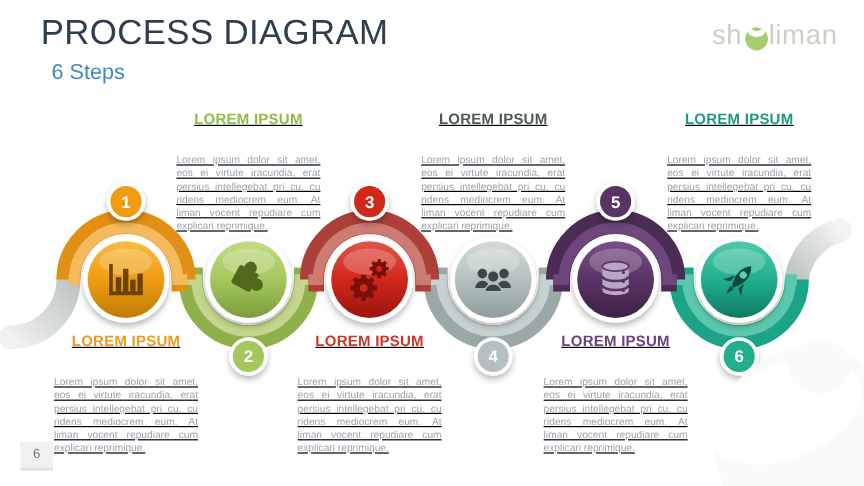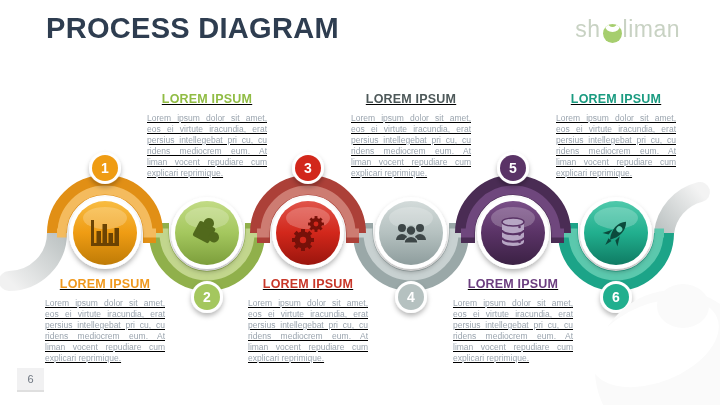--- a/index.html
+++ b/index.html
@@ -1,48 +1,49 @@
 <!DOCTYPE html>
 <html><head>
 <meta charset="utf-8">
 <style>
   html,body{margin:0;padding:0;background:#fff;}
   .slide{position:relative;width:720px;height:405px;background:#ffffff;overflow:hidden;
          font-family:"Liberation Sans",sans-serif;}
-  .title{position:absolute;left:46px;top:12px;font-size:29px;font-weight:700;color:#2E3D50;letter-spacing:.3px;}
+  .title{position:absolute;left:34px;top:12px;font-size:29px;font-weight:400;color:#2E3D50;letter-spacing:.3px;}
   .subtitle{position:absolute;left:43px;top:50px;font-size:18px;color:#3F87C5;}
-  .logo{position:absolute;top:16px;right:40px;display:flex;align-items:flex-end;font-size:23px;color:#C8D2C3;letter-spacing:.5px;}
+  .logo{position:absolute;top:16px;right:22px;display:flex;align-items:center;font-size:23px;color:#C8D2C3;letter-spacing:.5px;}
   .logo-o{display:inline-block;width:19px;height:19px;border-radius:50%;background:#A6CE6E;position:relative;margin:6px 1px 0 2px;overflow:hidden;}
   .logo-o::before{content:'';position:absolute;left:2px;top:-4px;width:15px;height:12px;background:#fff;border-radius:50%;}
   .logo-o::after{content:'';position:absolute;left:5px;top:-5px;width:9px;height:8px;background:#A6CE6E;border-radius:50%;}
   .ribbon{position:absolute;left:0;top:0;}
   .arc{fill:none;stroke-width:20;}
   .arcIn{fill:none;stroke-width:9;}
   .endcap{fill:none;stroke-width:20;stroke-linecap:round;}
   .disc{fill:#fff;filter:url(#ds);}
   .badge-ring{fill:#fff;filter:url(#ds);}
   svg text{font:700 14px "Liberation Sans",sans-serif;fill:#fff;text-anchor:middle;}
   .tb{position:absolute;width:120px;text-align:center;text-decoration:underline;}
   .tb .h{font-size:12.5px;font-weight:700;letter-spacing:.2px;}
-  .tb .b{margin-top:7px;font-size:8.5px;line-height:11px;color:#9AA4AE;text-align:justify;}
+  .tb .b{margin-top:22px;font-size:8.5px;line-height:11px;color:#9AA4AE;text-align:justify;}
   .hc1{color:#F0991E;}.hc2{color:#90BC44;}.hc3{color:#C8382A;}
   .hc4{color:#4D5859;}.hc5{color:#6D4080;}.hc6{color:#1A9B80;}
   .pagebox{position:absolute;left:17px;top:368px;width:27px;height:22px;background:#F1F1F2;
            border-bottom:2px solid #DFDFDF;color:#6E7680;font-size:11px;display:flex;align-items:center;justify-content:center;}
   .watermark{position:absolute;right:-35px;bottom:-45px;width:160px;height:160px;}
   .wm-circle{position:absolute;left:0;top:0;width:160px;height:160px;border-radius:50%;background:#FAFAFA;}
   .wm-smile{position:absolute;left:-8px;top:14px;width:135px;height:78px;background:#fff;border-radius:50%;transform:rotate(-22deg);}
   .wm-drop{position:absolute;left:62px;top:-6px;width:52px;height:44px;background:#FAFAFA;border-radius:50%;}
 </style>
 </head>
 <body>
 
 <div class="slide">
 
   <div class="title">PROCESS DIAGRAM</div>
+  <div class="subtitle">6 Steps</div>
 
   <div class="logo">
     <span>sh</span>
     <span class="logo-o"></span>
     <span>liman</span>
   </div>
 
   <svg class="ribbon" width="720" height="405" viewBox="0 0 720 405">
     <defs>
       <filter id="ds" x="-60%" y="-60%" width="220%" height="220%">

